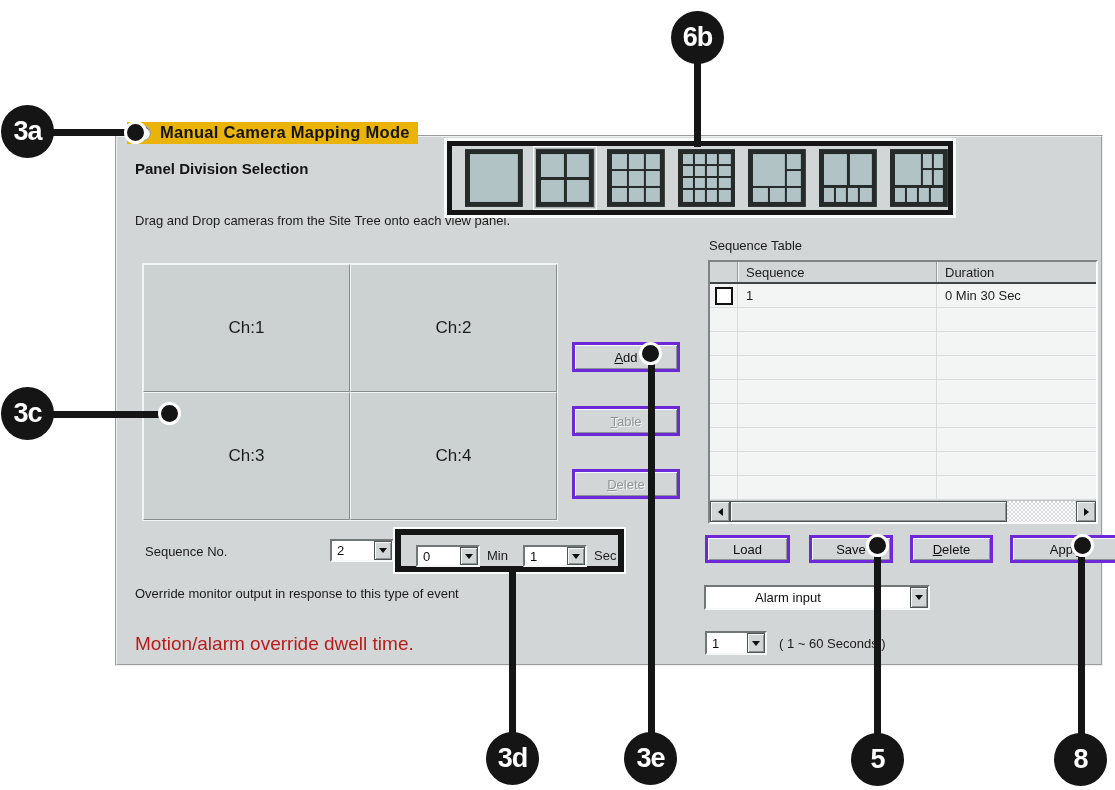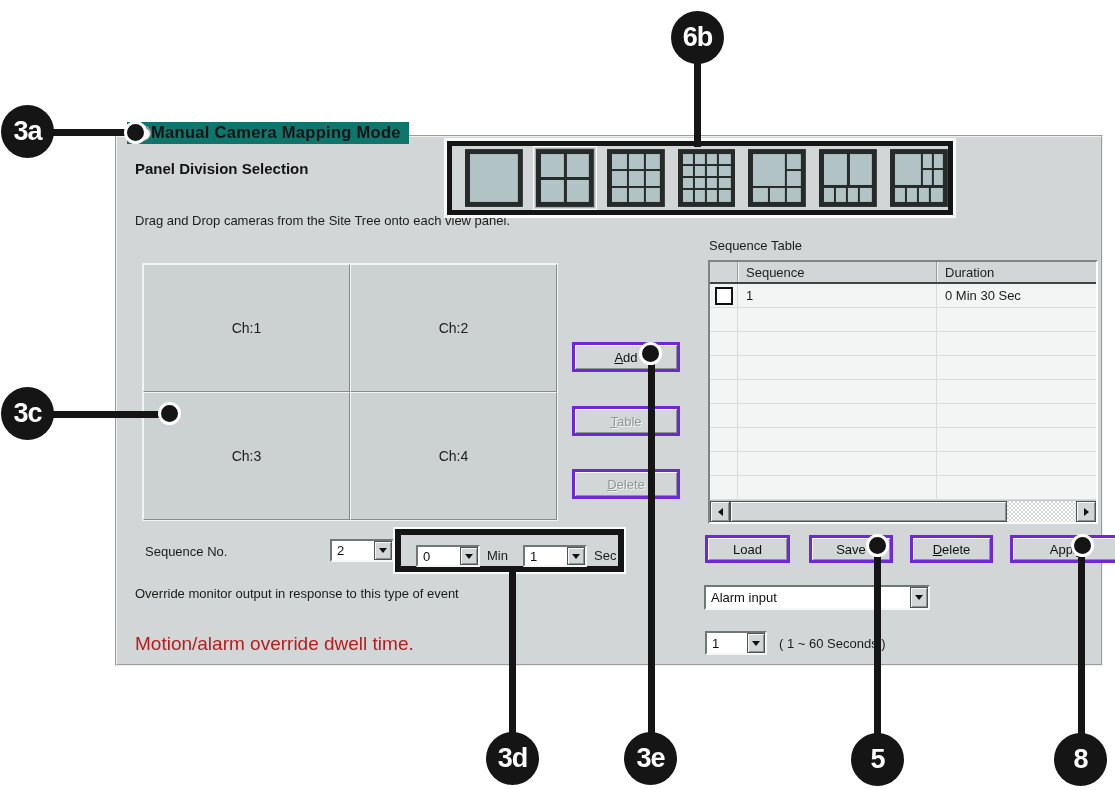--- a/index.html
+++ b/index.html
@@ -3,42 +3,42 @@
 <meta charset="utf-8">
 <style>
   html,body{margin:0;padding:0;background:#ffffff;}
   body{font-family:"Liberation Sans",sans-serif;-webkit-font-smoothing:none;}
   .page{position:relative;width:1115px;height:790px;background:#fff;overflow:hidden;}
 
   
   .groupbox{position:absolute;left:115px;top:135px;width:988px;height:531px;
     background:#d3d6d6;border:2px groove #eef0f0;box-sizing:border-box;}
   .legend{position:absolute;left:10px;top:-15px;display:flex;align-items:center;
-    background:#0f766e;padding:1px 8px 2px 8px;}
+    gap:9px;background:#eab308;padding:1px 8px 2px 8px;}
   .legend-text{font-weight:bold;font-size:16.5px;letter-spacing:.3px;color:#141414;white-space:nowrap;}
   .radio{width:14px;height:14px;border-radius:50%;background:#fff;display:inline-block;position:relative;
     box-shadow:inset 1px 1px 0 1px #6f7474, inset -1px -1px 0 1px #f4f6f6;border:1px solid #9ba0a0;}
   .radio .dot{position:absolute;left:4px;top:4px;width:6px;height:6px;border-radius:50%;background:#111;}
 
   .pd-label{position:absolute;left:18px;top:23px;font-weight:bold;font-size:15px;color:#141414;}
   .instruction{position:absolute;left:18px;top:76px;font-size:13px;color:#1b1b1b;}
 
   
   .pd-box{position:absolute;left:330px;top:4px;width:506px;height:74px;box-sizing:border-box;
     border:5px solid #151515;box-shadow:0 0 0 3px #f9fbfb;background:#d3d6d6;
     display:flex;align-items:center;padding-left:13px;gap:13px;}
   .pd-item{width:58px;height:58px;display:block;cursor:pointer;}
   .pd-item.selected{outline:1px solid #f8fafa;outline-offset:2px;box-shadow:0 0 0 1px #a9afaf;}
 
   
   .camera-grid{position:absolute;left:25px;top:126px;width:416px;height:258px;
     display:grid;grid-template-columns:1fr 1fr;grid-template-rows:1fr 1fr;
     border:1px solid #f1f4f4;box-sizing:border-box;}
   .cam-panel{background:#ccd1d1;border:1px solid;border-color:#f2f5f5 #868c8c #868c8c #f2f5f5;
-    display:flex;align-items:center;justify-content:center;font-size:14px;color:#1c1c1c;box-sizing:border-box;}
+    display:flex;align-items:center;justify-content:center;font-size:17px;color:#1c1c1c;box-sizing:border-box;}
 
   
   .btn{position:absolute;background:#d3d6d6;border:3px solid #6d28d9;box-sizing:border-box;
     box-shadow:inset 1px 1px 0 #f7f9f9, inset -1px -1px 0 #8d9393;
     display:flex;align-items:center;justify-content:center;cursor:pointer;}
   .btn span{display:block;font-size:13px;color:#101010;text-align:center;}
   .btn.uline span::first-letter{text-decoration:underline;}
   .btn.disabled span{color:#919797;text-shadow:1px 1px 0 #f3f5f5;}
   .btn-add{left:455px;top:205px;width:108px;height:30px;}
   .btn-modify{left:455px;top:269px;width:108px;height:30px;}
@@ -82,21 +82,21 @@
   .combo{position:absolute;background:#fff;box-sizing:border-box;border:2px solid;
     border-color:#717676 #f6f8f8 #f6f8f8 #717676;display:flex;align-items:stretch;cursor:pointer;}
   .combo .val{flex:1;font-size:13px;color:#101010;display:flex;align-items:center;padding-left:5px;overflow:hidden;white-space:nowrap;}
   .combo .drop{width:18px;background:#d3d6d6;border:1px solid #4f5454;box-sizing:border-box;
     box-shadow:inset 1px 1px 0 #f7f9f9, inset -1px -1px 0 #8d9393;display:flex;align-items:center;justify-content:center;}
   .tri-down{width:0;height:0;border-left:4px solid transparent;border-right:4px solid transparent;border-top:5px solid #111;}
 
   .combo-seqno{left:213px;top:402px;width:64px;height:23px;}
   .combo-min{left:15px;top:10px;width:64px;height:22px;position:absolute;}
   .combo-sec{left:122px;top:10px;width:64px;height:22px;position:absolute;}
-  .combo-alarm{left:587px;top:448px;width:226px;height:25px;}
+  .combo-alarm{left:587px;top:448px;width:226px;height:25px;padding-left:44px;}
   .combo-dwell{left:588px;top:494px;width:62px;height:24px;}
 
   .seqno-label{position:absolute;left:28px;top:407px;font-size:13px;color:#1b1b1b;}
   .override-label{position:absolute;left:18px;top:449px;font-size:13px;color:#1b1b1b;}
   .motion-label{position:absolute;left:18px;top:496px;font-size:19px;color:#b91c1c;}
   .range-label{position:absolute;left:662px;top:499px;font-size:13px;color:#1b1b1b;}
 
   
   .dwell-box{position:absolute;left:278px;top:392px;width:229px;height:43px;box-sizing:border-box;
     border:6px solid #151515;box-shadow:0 0 0 2px #fbfcfc;}

